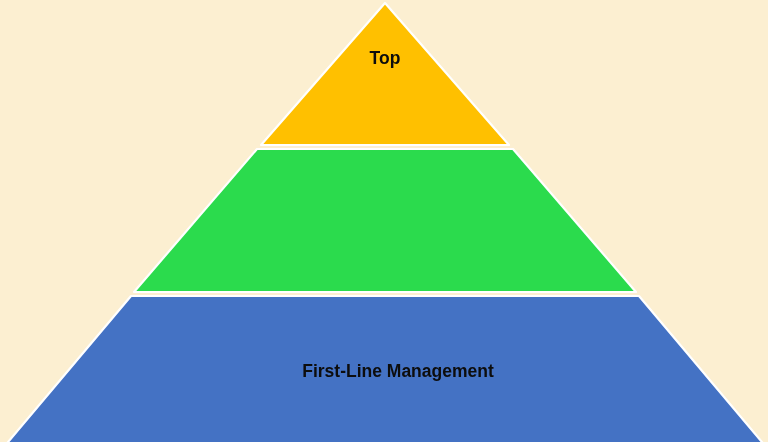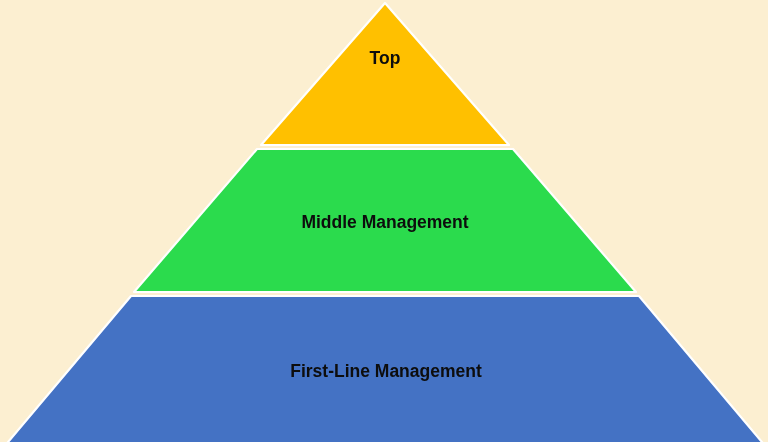--- a/index.html
+++ b/index.html
@@ -44,38 +44,37 @@
   .label-top span {
     display: block;
   }
   .label-middle {
     left: 235px;
     top: 210px;
     width: 300px;
     line-height: 24px;
   }
   .label-first {
-    left: 236px;
+    left: 248px;
     top: 359px;
     width: 300px;
     line-height: 24px;
   }
 </style>
 </head>
 <body>
 
 <div class="canvas">
 
   <svg class="pyramid-svg" width="768" height="442" viewBox="0 0 768 442">
     <polygon points="385,3 509,145 261,145" stroke-width="2.2" stroke-linejoin="round" stroke="#FFFFFF" fill="#FFC000"></polygon>
     <polygon points="257,149 513,149 636,292 134,292" stroke-width="2.2" stroke-linejoin="round" stroke="#FFFFFF" fill="#2BDB4D"></polygon>
     <polygon points="131,296 639,296 767,448 3,448" stroke-width="2.2" stroke-linejoin="round" stroke="#FFFFFF" fill="#4472C4"></polygon>
   </svg>
 
   <div class="level-label label-top">
     <span>Top</span>
   </div>
 
-  <div class="level-label label-middle">Middle Management</div>
 
   <div class="level-label label-first">First-Line Management</div>
 
 </div>
 
 </body></html>

